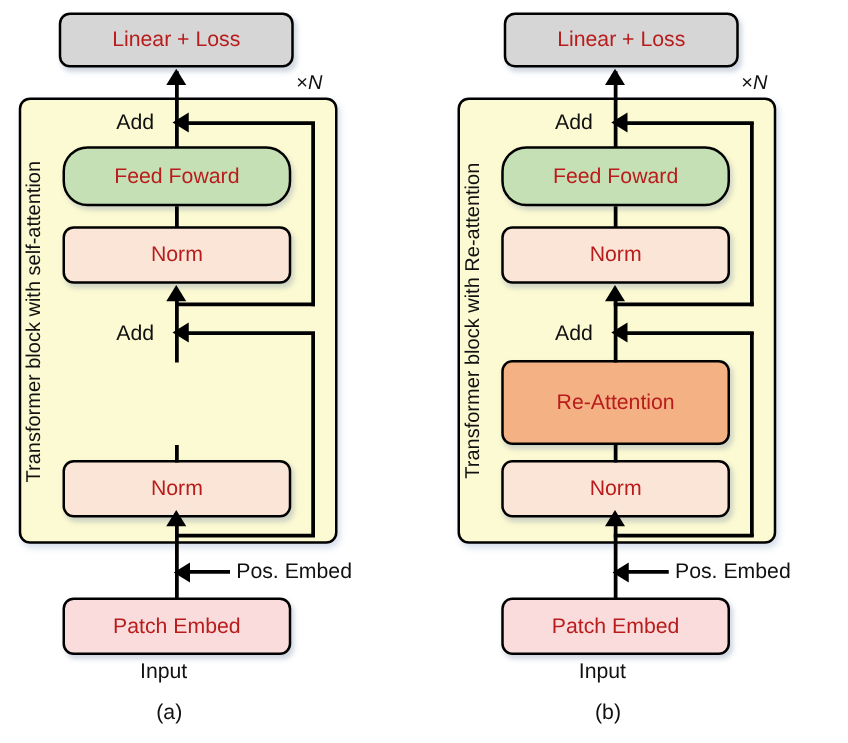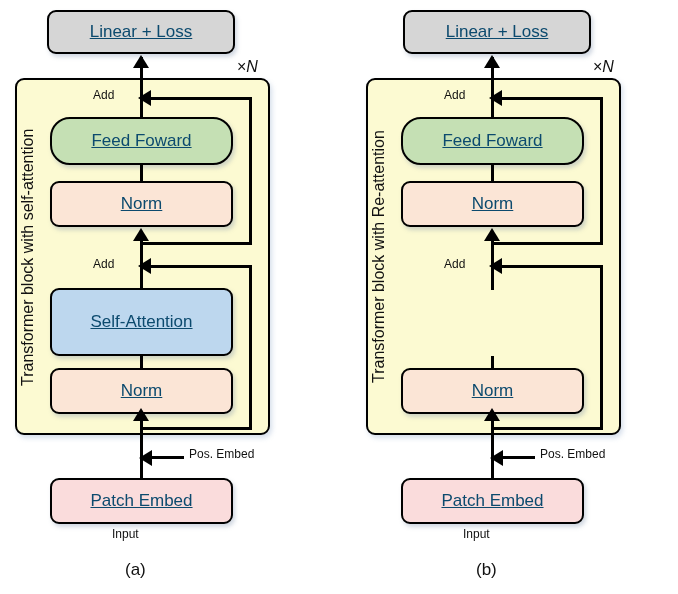--- a/index.html
+++ b/index.html
@@ -26,24 +26,23 @@
   
   .node {
     position: absolute;
     box-sizing: border-box;
     border: 2px solid #000000;
     border-radius: 9px;
     display: flex;
     align-items: center;
     justify-content: center;
     font-size: 17px;
-    color: #0c4a6e;
+    color: #b91c1c;
     box-shadow: 2px 3px 4px rgba(120,140,170,0.35);
     white-space: nowrap;
-    text-decoration: underline;
   }
   .node-head  { background: #d6d6d6; }
   .node-ff    { background: #c5e0b4; border-radius: 20px; }
   .node-norm  { background: #fbe5d6; }
   .node-attn  { background: #bdd7ee; }
   .node-reattn{ background: #f4b183; }
   .node-patch { background: #fadcdc; }
 
   
   .block {
@@ -61,21 +60,21 @@
     writing-mode: vertical-rl;
     transform: rotate(180deg);
     white-space: nowrap;
     text-align: center;
     line-height: 1;
   }
 
   
   .lbl {
     position: absolute;
-    font-size: 12px;
+    font-size: 17px;
     color: #111111;
     white-space: nowrap;
   }
   .lbl-xn {
     font-size: 16px;
   }
   .lbl-xn i { font-style: italic; }
   .lbl-caption { font-size: 17px; }
 
   
@@ -126,23 +125,20 @@
     <div class="node node-ff" style="left:50px; top:117px; width:183px; height:48px;">
       <span>Feed Foward</span>
     </div>
 
     <div class="node node-norm" style="left:50px; top:181px; width:183px; height:46px;">
       <span>Norm</span>
     </div>
 
     <div class="lbl" style="left:93px; top:257px;">Add</div>
 
-    <div class="node node-attn" style="left:50px; top:288px; width:183px; height:68px;">
-      <span>Self-Attention</span>
-    </div>
 
     <div class="node node-norm" style="left:50px; top:368px; width:183px; height:46px;">
       <span>Norm</span>
     </div>
 
     <div class="ln ln-v" style="left:140px; top:356px; height:14px;"></div>
     <div class="ln ln-v" style="left:140px; top:265px; height:25px;"></div>
     <div class="ln ln-v" style="left:140px; top:240px; height:26px;"></div>
     <div class="arw arw-up" style="left:133px; top:228px;"></div>
     <div class="ln ln-v" style="left:140px; top:165px; height:17px;"></div>
@@ -196,20 +192,23 @@
     <div class="node node-ff" style="left:62px; top:117px; width:183px; height:48px;">
       <span>Feed Foward</span>
     </div>
 
     <div class="node node-norm" style="left:62px; top:181px; width:183px; height:46px;">
       <span>Norm</span>
     </div>
 
     <div class="lbl" style="left:105px; top:257px;">Add</div>
 
+    <div class="node node-reattn" style="left:62px; top:288px; width:183px; height:68px;">
+      <span>Re-Attention</span>
+    </div>
 
     <div class="node node-norm" style="left:62px; top:368px; width:183px; height:46px;">
       <span>Norm</span>
     </div>
 
     <div class="ln ln-v" style="left:152px; top:356px; height:14px;"></div>
     <div class="ln ln-v" style="left:152px; top:265px; height:25px;"></div>
     <div class="ln ln-v" style="left:152px; top:240px; height:26px;"></div>
     <div class="arw arw-up" style="left:145px; top:228px;"></div>
     <div class="ln ln-v" style="left:152px; top:165px; height:17px;"></div>

